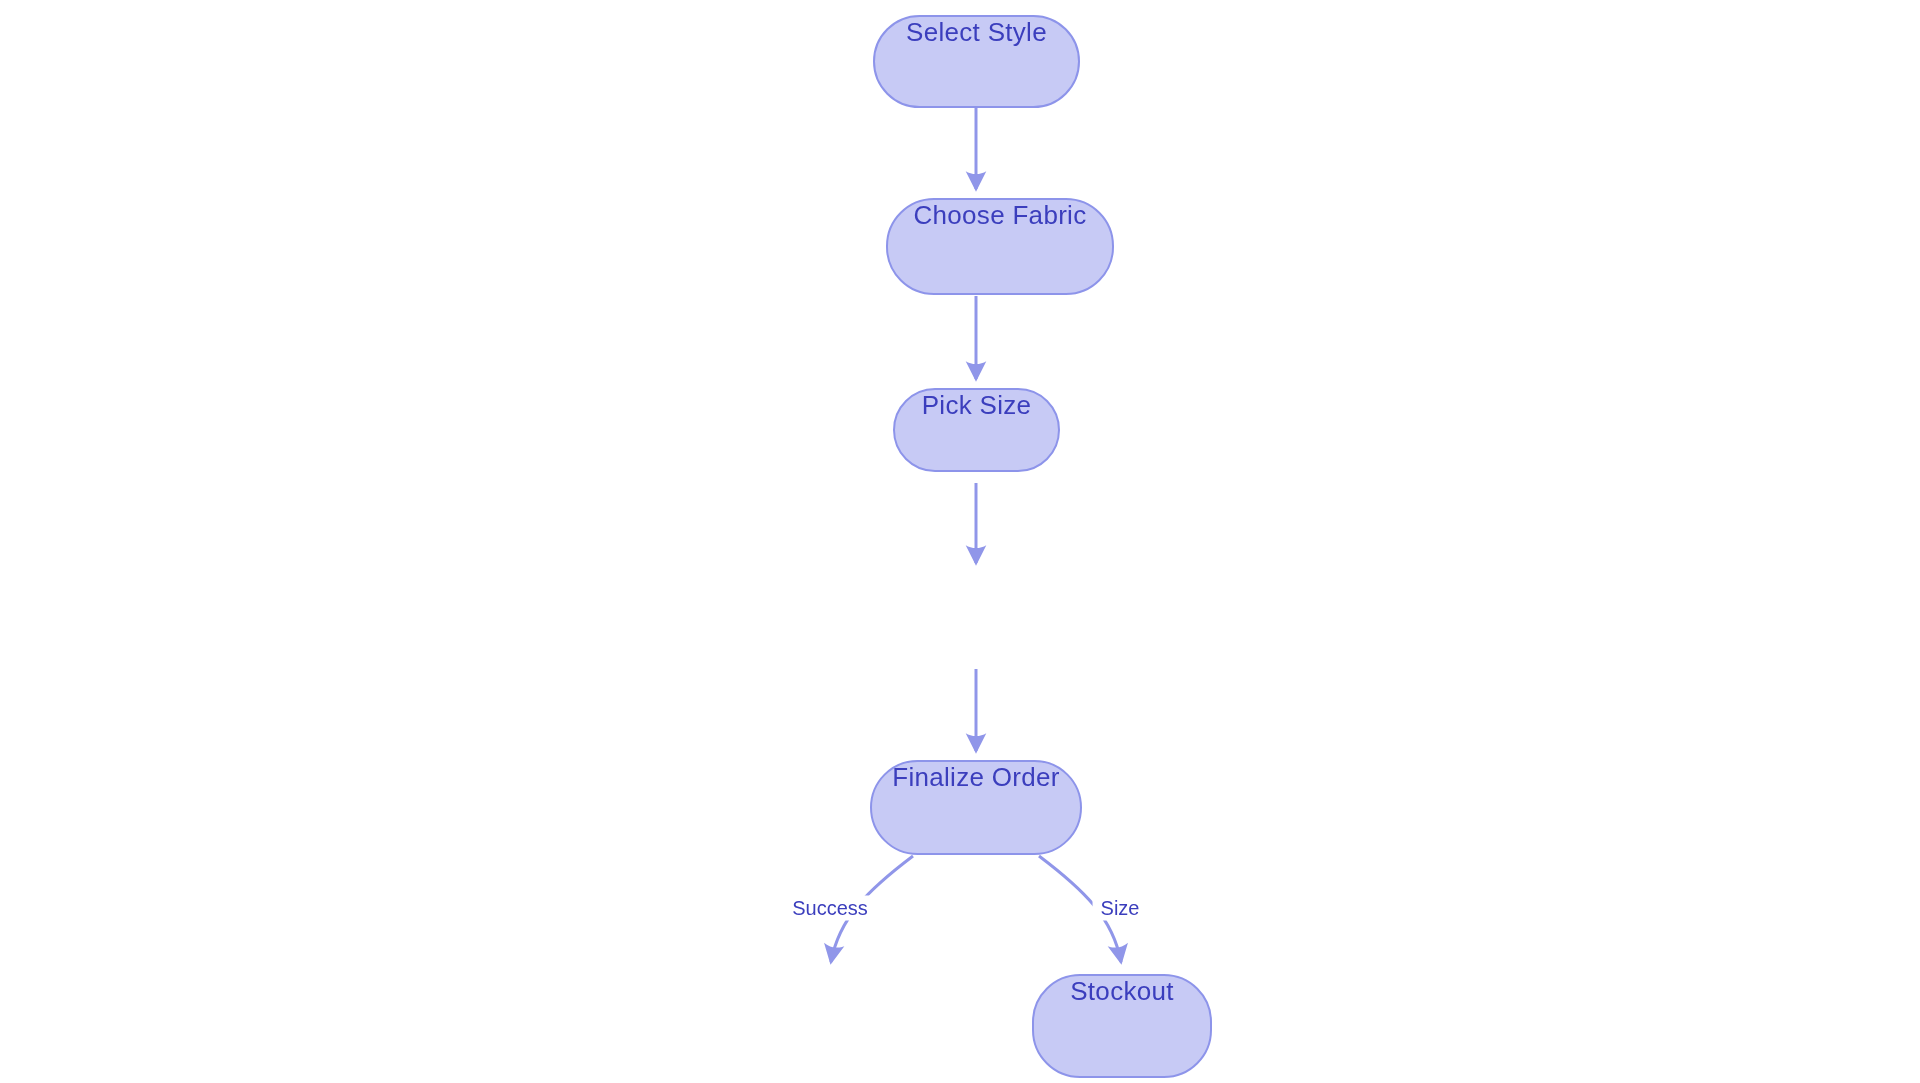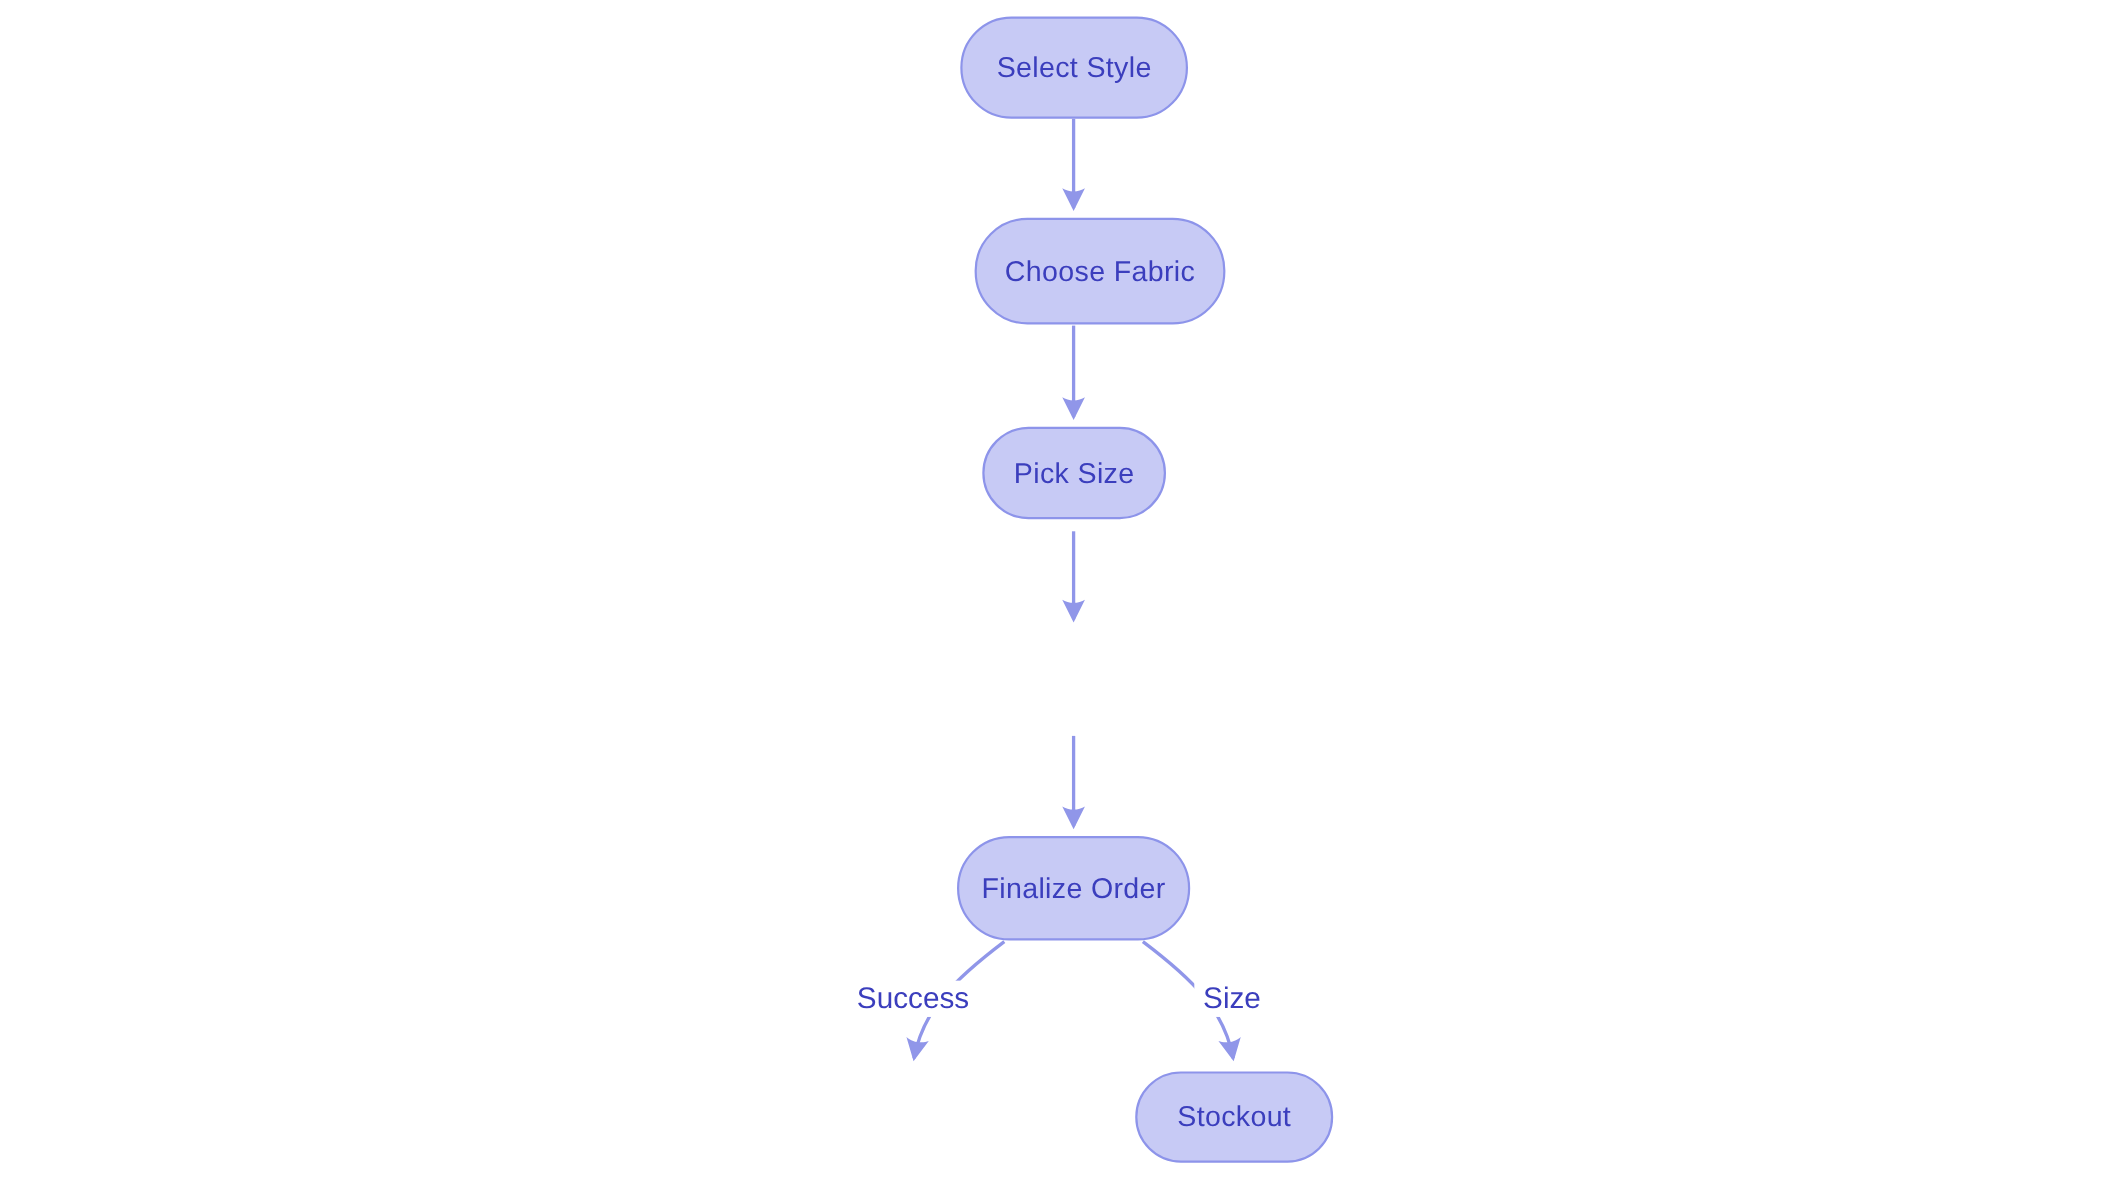--- a/index.html
+++ b/index.html
@@ -30,36 +30,36 @@
   }
   .edge-path {
     stroke: var(--edge);
     stroke-width: 3;
     fill: none;
   }
   .arrowhead-shape { fill: var(--edge); }
   .node {
     position: absolute;
     display: flex;
-    align-items: center;
+    align-items: flex-start;
     justify-content: center;
     background: var(--node-fill);
     border: 2px solid var(--node-border);
     border-radius: 48px;
     color: var(--node-text);
     font-size: 26px;
     letter-spacing: 0.3px;
     white-space: nowrap;
   }
   .edge-label {
     position: absolute;
     transform: translate(-50%, -50%);
     background: var(--background);
     color: var(--edge-label-text);
-    font-size: 27px;
+    font-size: 20px;
     padding: 1px 8px;
     white-space: nowrap;
   }
 </style>
 </head>
 <body>
 
 <div class="canvas">
 
   <svg class="edges-layer" viewBox="0 0 1920 1083" xmlns="http://www.w3.org/2000/svg">
@@ -91,17 +91,17 @@
 
   <div class="node" style="left:870px; top:760px; width:212px; height:95px;">
     <span>Finalize Order</span>
   </div>
 
   <div class="edge-label" style="left:830px; top:908px;">Success</div>
 
   <div class="edge-label" style="left:1120px; top:908px;">Size</div>
 
 
-  <div class="node" style="left:1032px; top:974px; width:180px; height:83px;">
+  <div class="node" style="left:1032px; top:974px; width:180px; height:104px;">
     <span>Stockout</span>
   </div>
 
 </div>
 
 </body></html>

